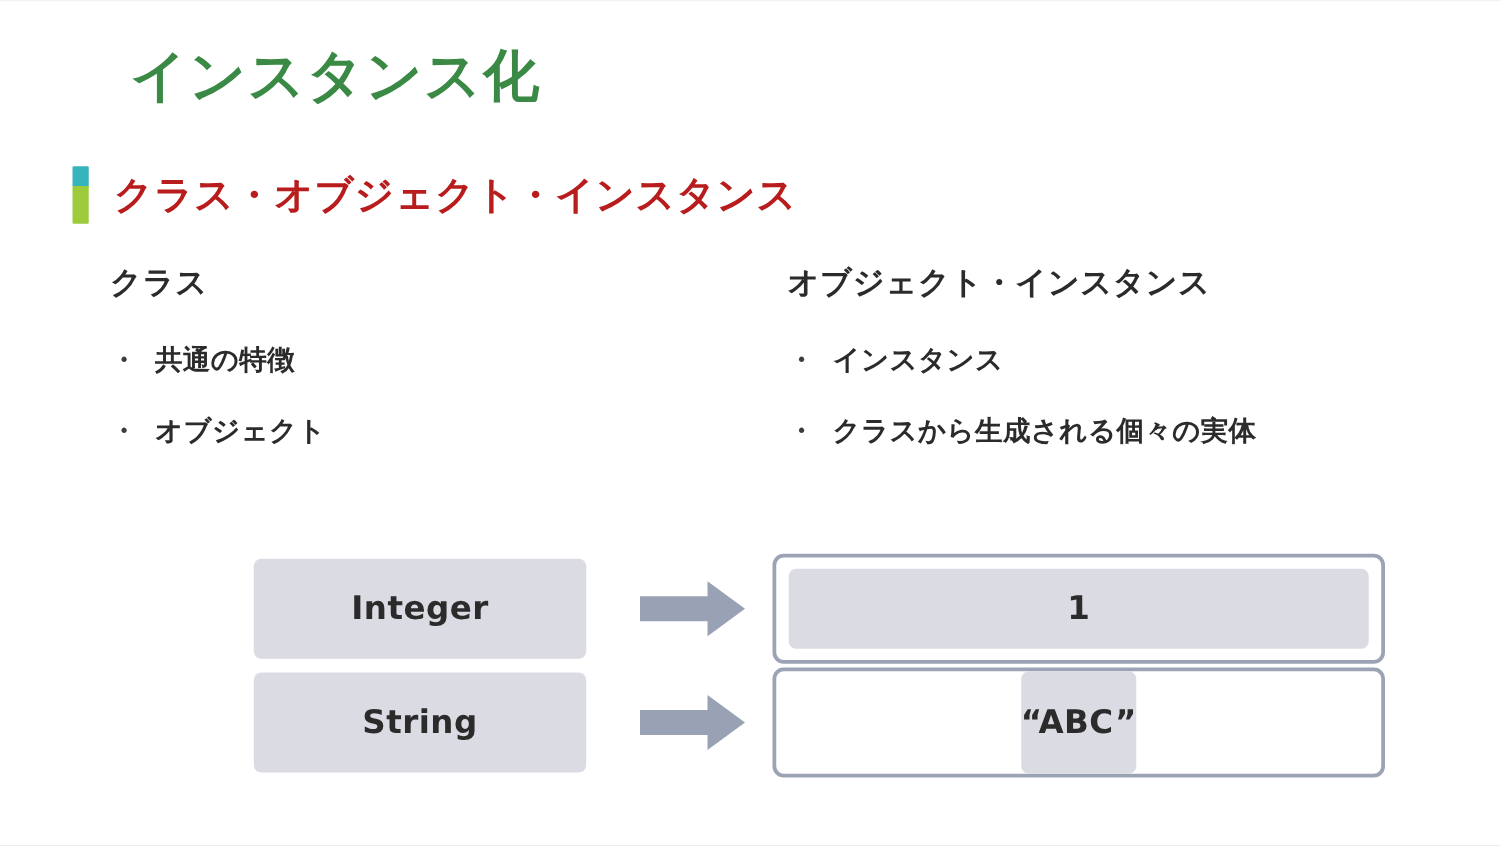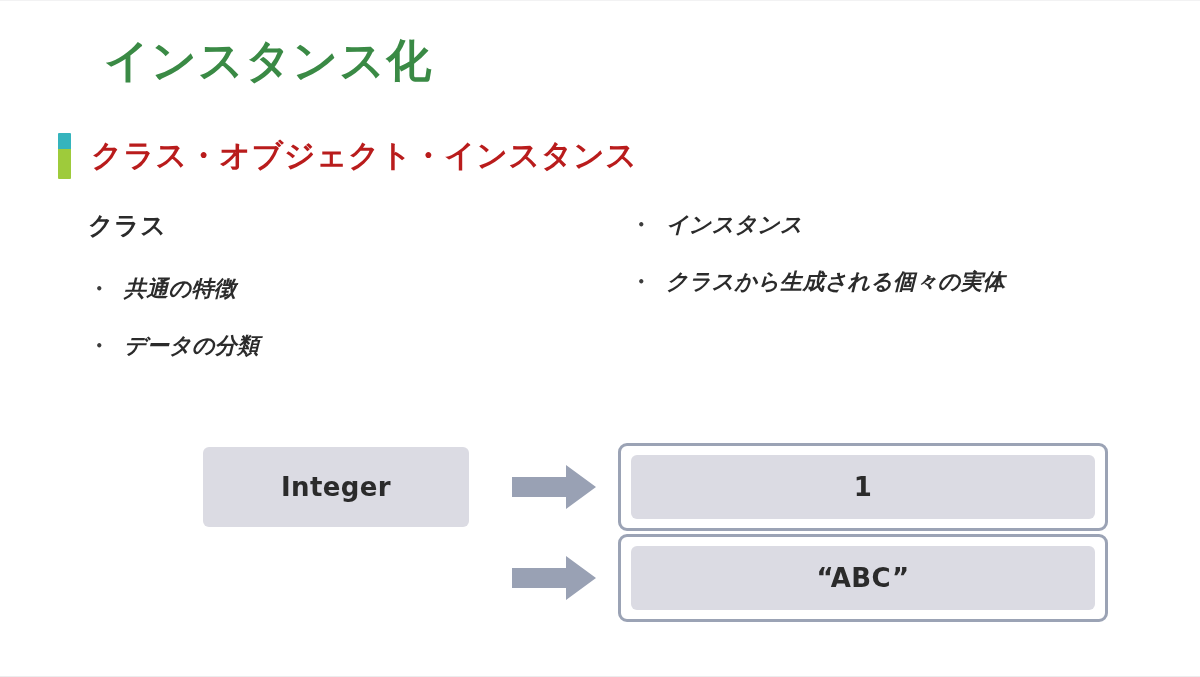--- a/index.html
+++ b/index.html
@@ -92,21 +92,20 @@
   }
   .bullet-dot {
     flex: none;
     width: 36px;
     color: #3c3c3c;
     font-size: 22px;
     line-height: 1.45;
   }
   .bullet-text {
     flex: 1;
-    font-style: italic;
   }
 
   
   .diagram {
     position: absolute;
     left: 0;
     top: 440px;
     width: 1200px;
     height: 190px;
   }
@@ -167,21 +166,21 @@
     border-radius: 6px;
     display: flex;
     align-items: center;
     justify-content: center;
     font-size: 26px;
     font-weight: 700;
     color: #2b2b2b;
     letter-spacing: 0.4px;
   }
   .row-1 .inst-group { top: -4px; }
-  .row-2 .inst-group { top: -4px; }
+  .row-2 .inst-group { top: -4px; flex-direction: column; }
 </style>
 </head>
 <body>
 
 <div class="slide">
 
   <div class="title">インスタンス化</div>
 
   <div class="section-head">
     <span class="section-bar"></span>
@@ -190,26 +189,27 @@
 
   <div class="col col-left">
     <div class="col-head">クラス</div>
     <ul class="bullet-list">
       <li class="bullet">
         <span class="bullet-dot">・</span>
         <span class="bullet-text">共通の特徴</span>
       </li>
       <li class="bullet">
         <span class="bullet-dot">・</span>
-        <span class="bullet-text">データの分類</span>
+        <span class="bullet-text">オブジェクト</span>
       </li>
     </ul>
   </div>
 
   <div class="col col-right">
+    <div class="col-head">オブジェクト・インスタンス</div>
     <ul class="bullet-list">
       <li class="bullet">
         <span class="bullet-dot">・</span>
         <span class="bullet-text">インスタンス</span>
       </li>
       <li class="bullet">
         <span class="bullet-dot">・</span>
         <span class="bullet-text">クラスから生成される個々の実体</span>
       </li>
     </ul>
@@ -223,20 +223,21 @@
         <svg width="84" height="44" viewBox="0 0 84 44" xmlns="http://www.w3.org/2000/svg">
           <path d="M0 12 H54 V0 L84 22 L54 44 V32 H0 Z" fill="#99a1b4"></path>
         </svg>
       </div>
       <div class="inst-group">
         <div class="inst-box">1</div>
       </div>
     </div>
 
     <div class="diagram-row row-2">
+      <div class="class-box">String</div>
       <div class="arrow">
         <svg width="84" height="44" viewBox="0 0 84 44" xmlns="http://www.w3.org/2000/svg">
           <path d="M0 12 H54 V0 L84 22 L54 44 V32 H0 Z" fill="#99a1b4"></path>
         </svg>
       </div>
       <div class="inst-group">
         <div class="inst-box">“ABC”</div>
       </div>
     </div>
 

